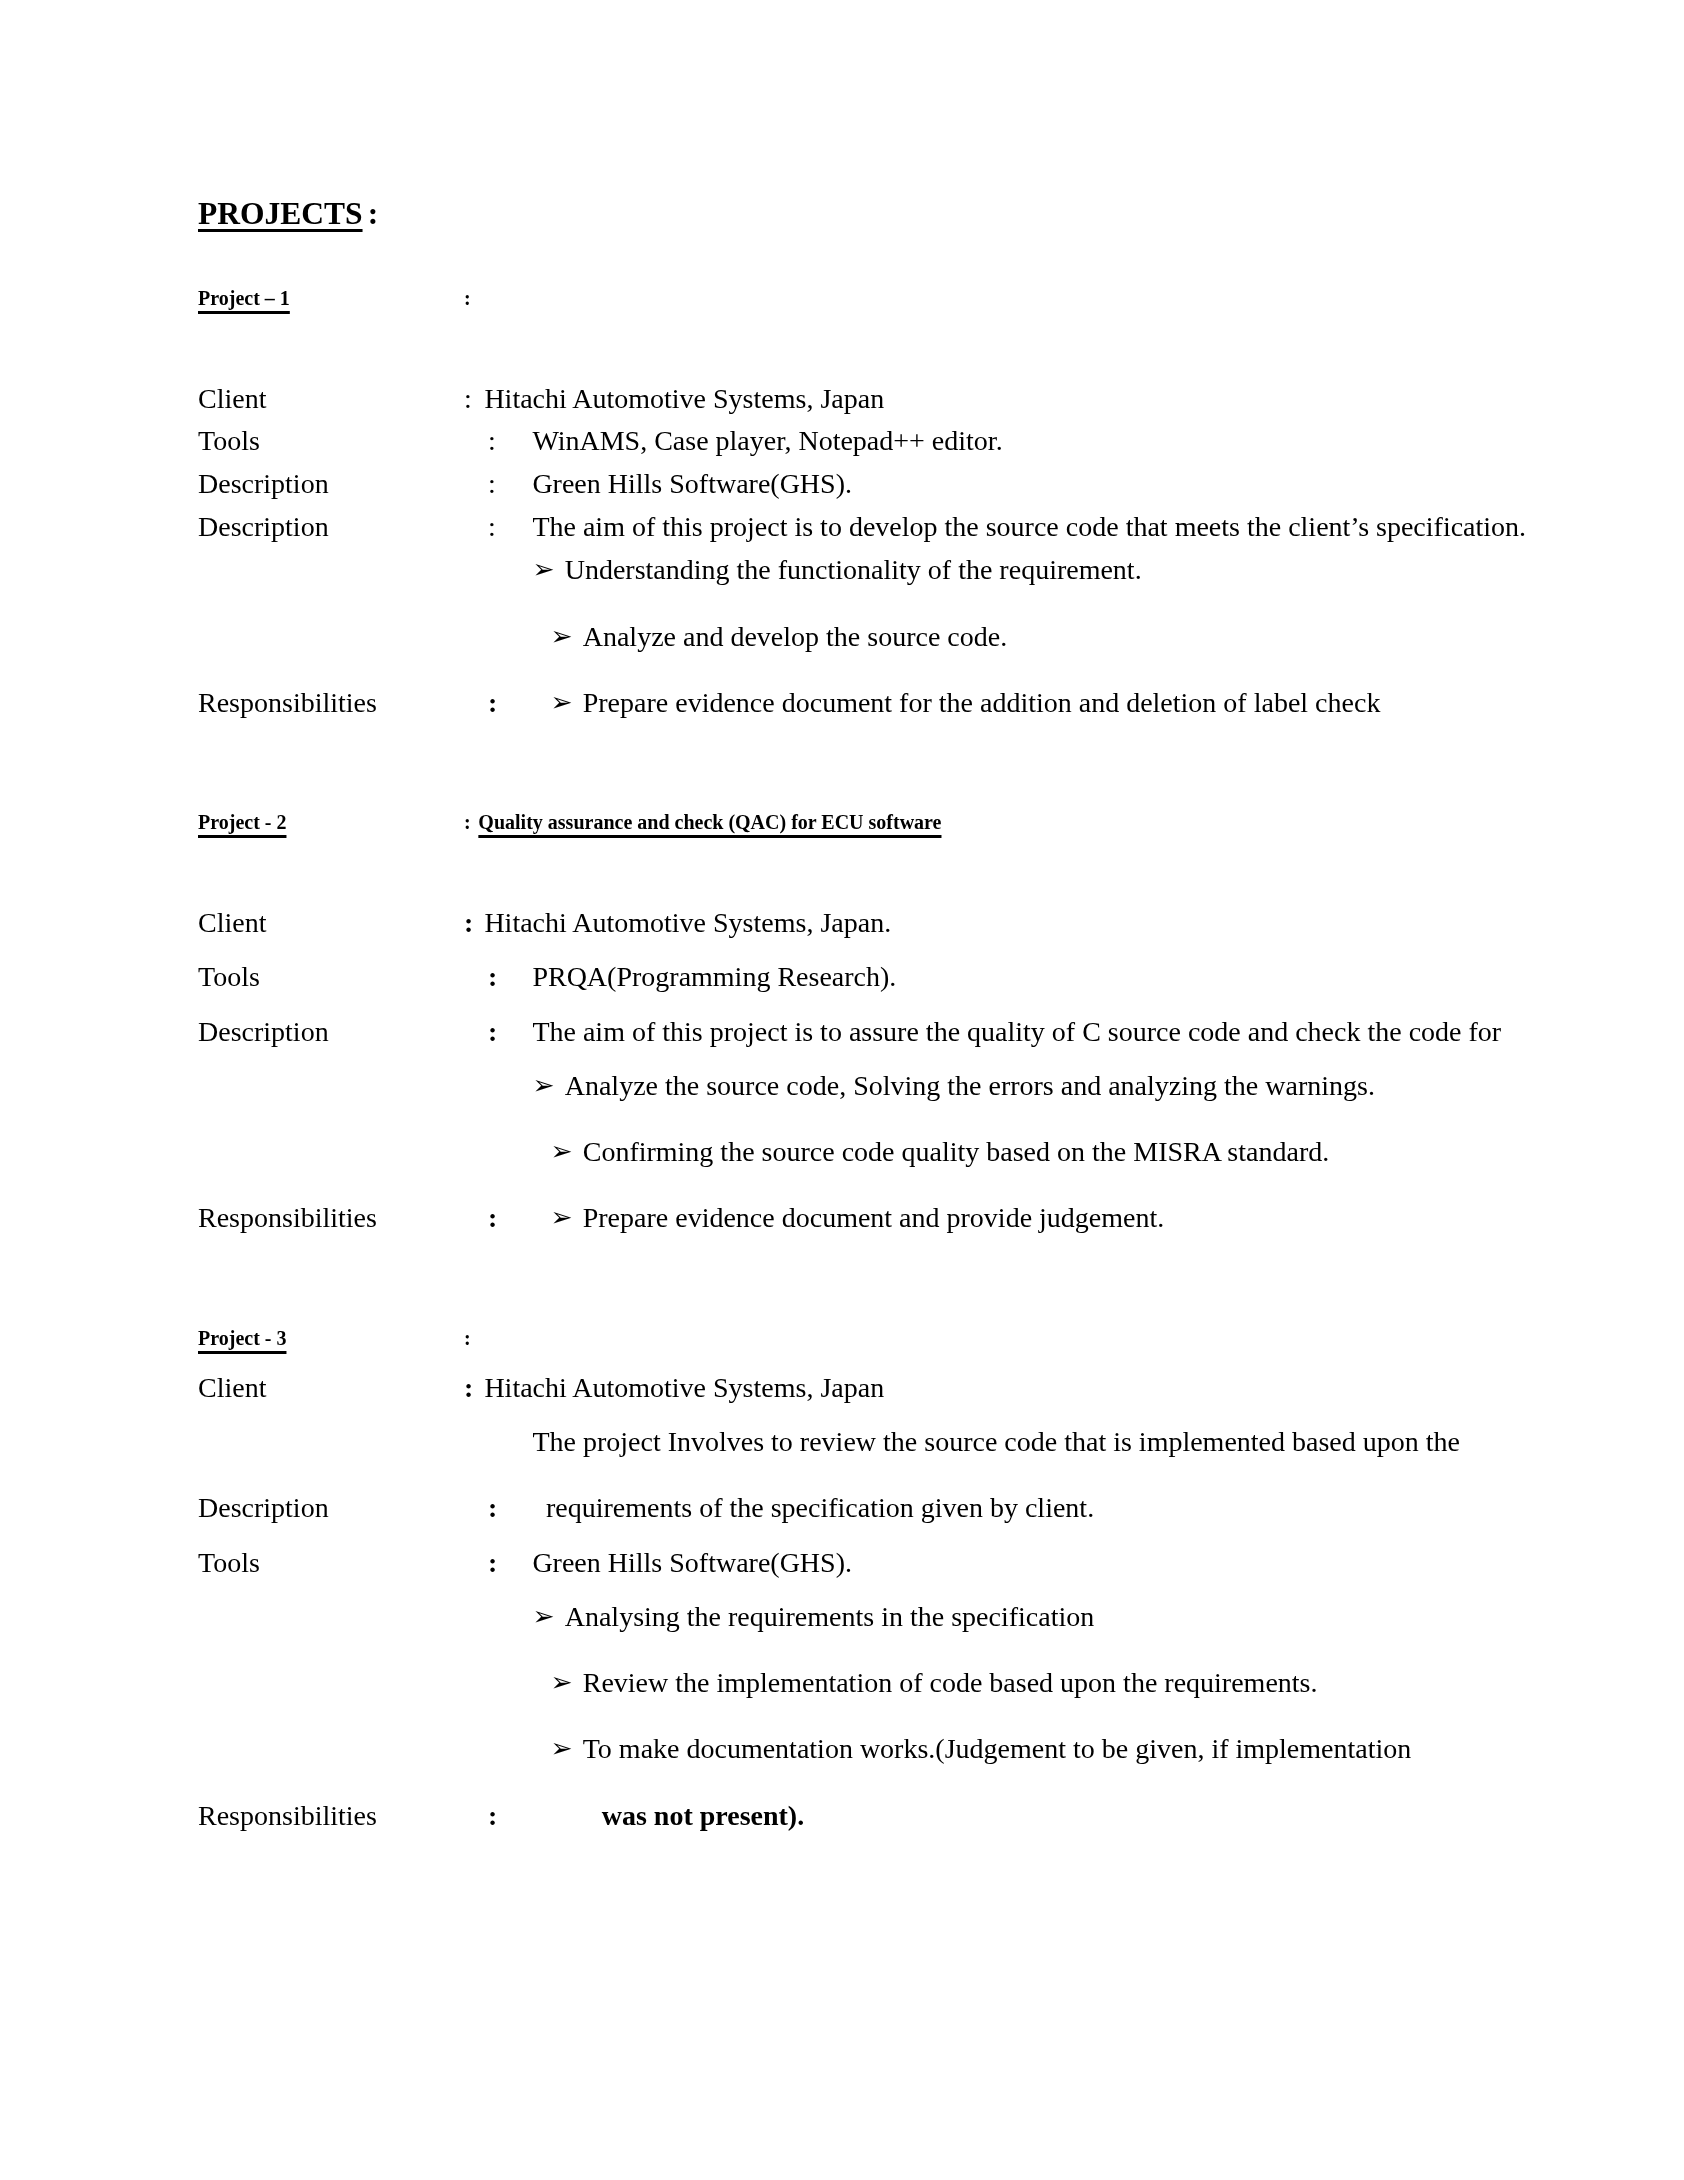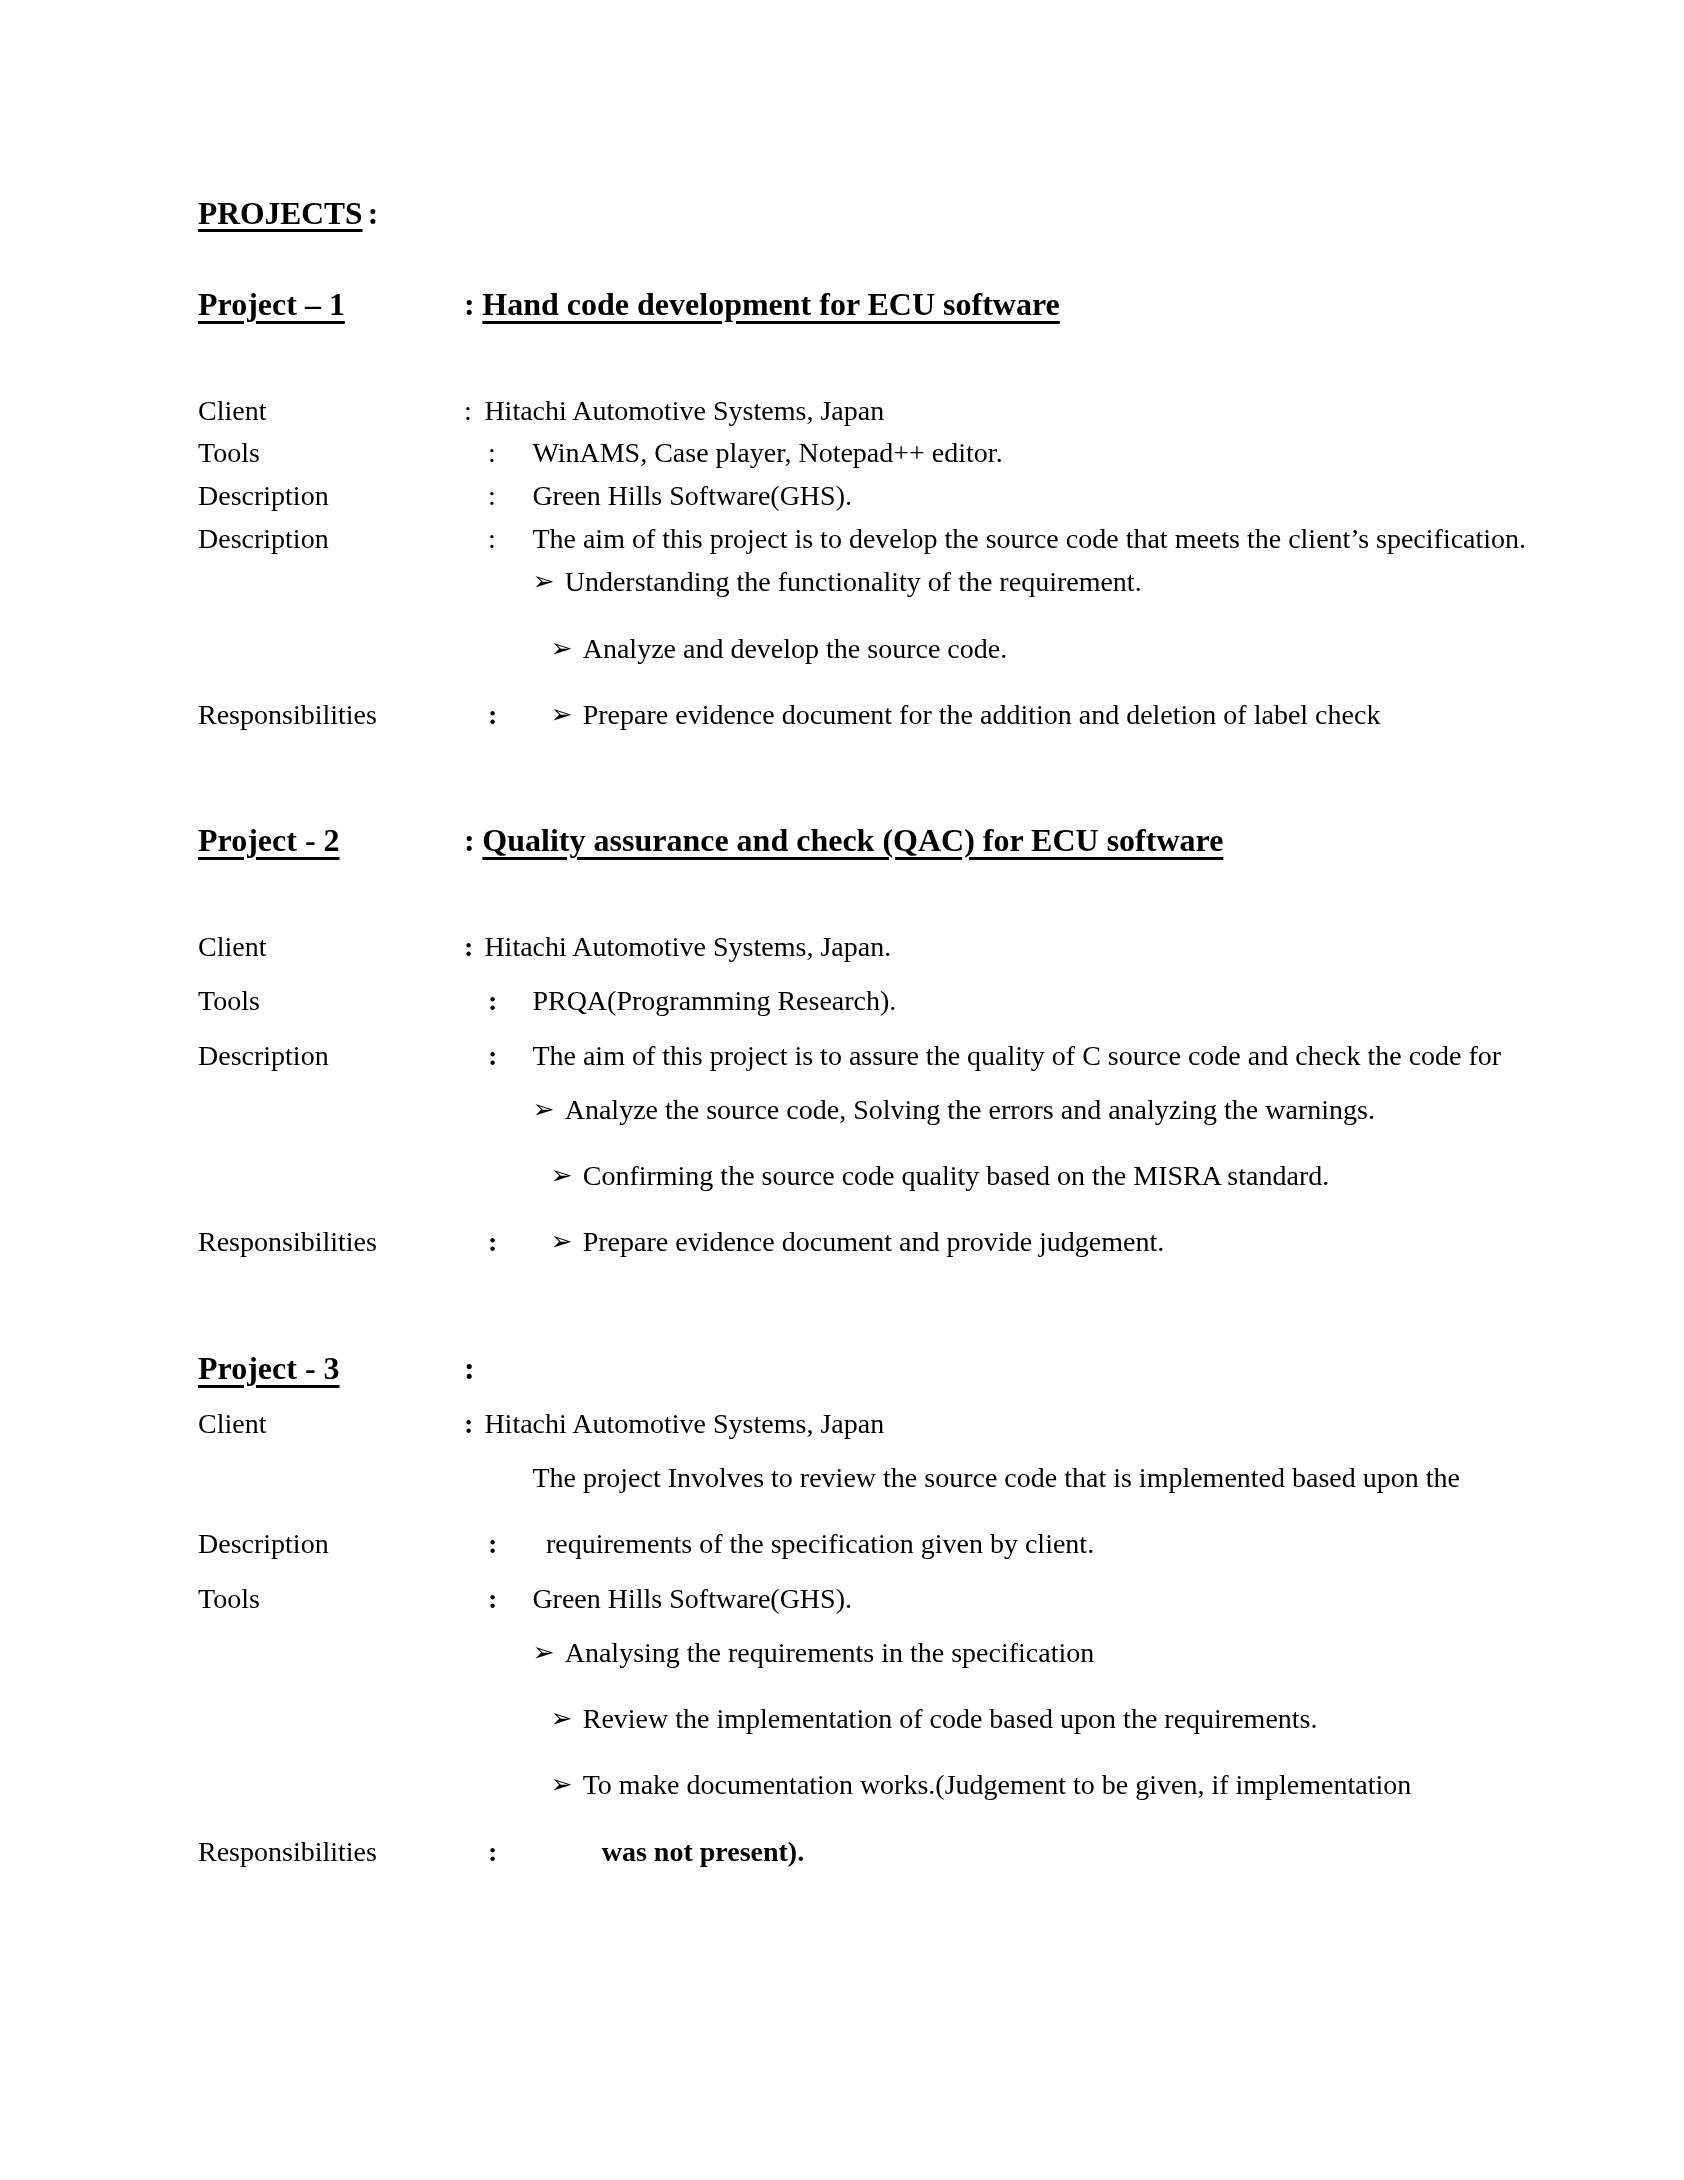--- a/index.html
+++ b/index.html
@@ -31,21 +31,21 @@
     margin: 0 0 58px 0;
     white-space: nowrap;
   }
   .section-title .u { text-decoration: underline; text-underline-offset: 5.1px; text-decoration-thickness: 3.4px; }
   .section-title .colon { text-decoration: none; padding-left: 5.1px; }
 
   
   .project-heading {
     display: flex;
     align-items: baseline;
-    font-size: 32px;
+    font-size: 20px;
     font-weight: bold;
     line-height: 1;
     white-space: nowrap;
   }
   .project-heading .ph-label {
     width: 266px;
     flex: 0 0 266px;
     text-decoration: underline;
     text-underline-offset: 6px;
     text-decoration-thickness: 3.4px;
@@ -120,21 +120,20 @@
 
 <div class="page">
 
   <div class="section-title">
     <span class="u">PROJECTS</span><span class="colon">:</span>
   </div>
 
   <div class="project-heading">
     <span class="ph-label">Project – 1</span>
     <span class="ph-colon">:</span>
-    <span class="ph-title">Hand code development for ECU software</span>
   </div>
 
   <div class="gap-l"></div>
 
   <div class="rows">
 
     <div class="row">
       <span class="lbl">Client</span>
       <span class="colon">:</span>
       <span class="val">Hitachi Automotive Systems, Japan</span>

